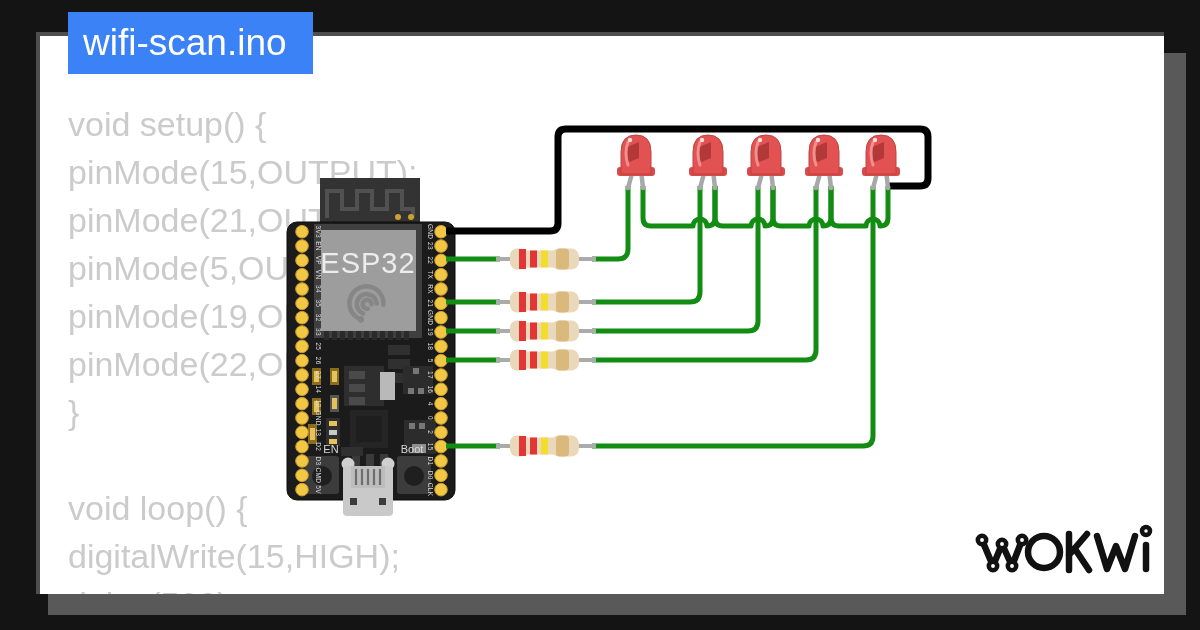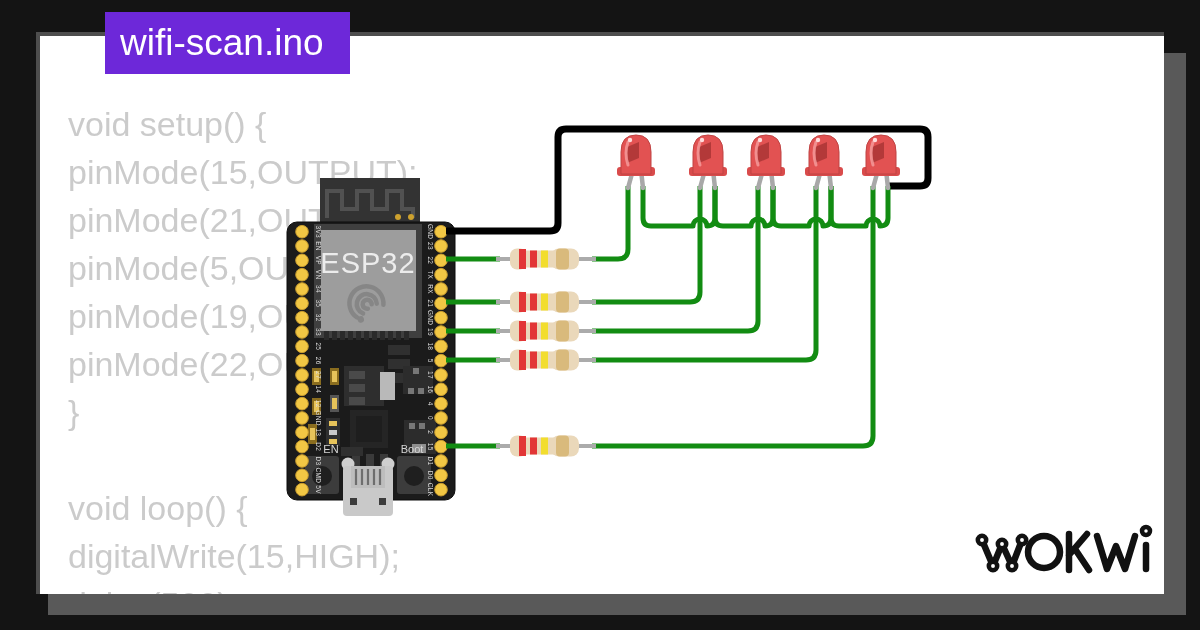--- a/index.html
+++ b/index.html
@@ -1,22 +1,22 @@
 <!DOCTYPE html>
 <html><head>
 <meta charset="utf-8">
 <style>
   html,body{margin:0;padding:0;background:#141414;}
   .stage{position:relative;width:1200px;height:630px;background:#141414;overflow:hidden;
          font-family:"Liberation Sans",sans-serif;}
   .shadow{position:absolute;left:48px;top:53px;width:1138px;height:562px;background:#595959;}
   .panel{position:absolute;left:36px;top:32px;width:1124px;height:558px;background:#ffffff;
          border-left:4px solid #4e4e4e;border-top:4px solid #4e4e4e;overflow:hidden;}
-  .titlebar{position:absolute;left:68px;top:12px;height:62px;background:#6d28d9;color:#ffffff;
-            font-size:37px;line-height:62px;padding:0 26px 0 15px;white-space:nowrap;z-index:5;margin-left:37px;}
+  .titlebar{position:absolute;left:68px;top:12px;height:62px;background:#3b82f6;color:#ffffff;
+            font-size:37px;line-height:62px;padding:0 26px 0 15px;white-space:nowrap;z-index:5;}
   .code{position:absolute;left:28px;top:64px;color:#cbcbcb;font-size:34px;white-space:pre;}
   .code-line{min-height:48px;line-height:48px;}
   svg.overlay{position:absolute;left:0;top:0;z-index:4;}
   .pinlabel{font-size:6.5px;fill:#dcdcdc;letter-spacing:.3px;}
   .chiplabel{font-size:29px;fill:#ececec;letter-spacing:1px;}
   .btnlabel{font-size:11px;fill:#d5d5d5;}
 </style>
 </head>
 <body>
 

